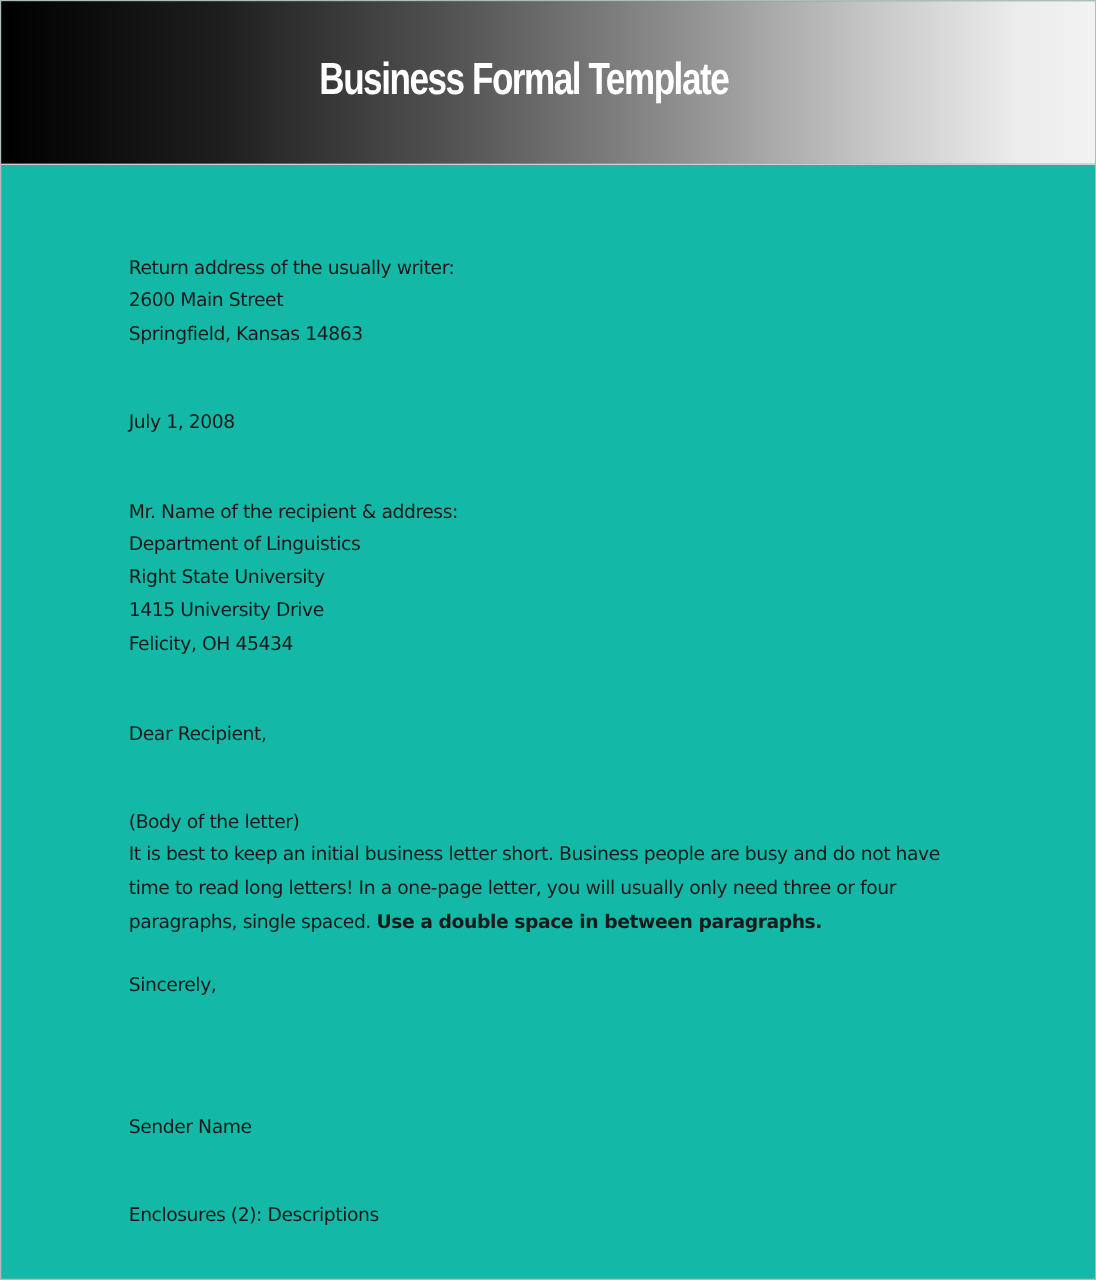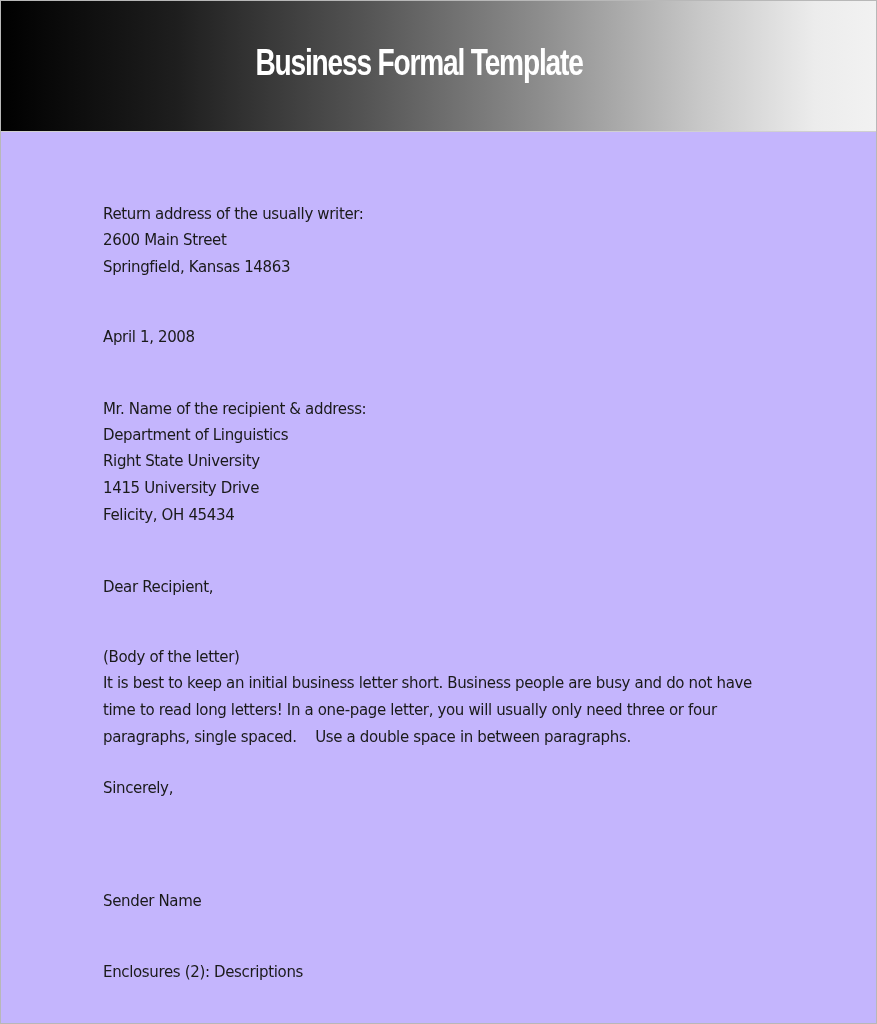--- a/index.html
+++ b/index.html
@@ -13,21 +13,21 @@
       position: relative;
       overflow: hidden;
       font-family: "DejaVu Sans", sans-serif;
     }
     .page {
       position: absolute;
       left: 0; top: 0;
       width: 875px;
       height: 1022px;
       border: 1px solid #b8b8b8;
-      background: #c4b5fd;
+      background: #14b8a6;
     }
     .header-band {
       position: absolute;
       left: 0; top: 0;
       width: 875px;
       height: 130px;
       background: linear-gradient(to right, #000000 0%, #1e1e1e 20%, #555555 42%, #8e8e8e 62%, #c8c8c8 80%, #ececec 93%, #f2f2f2 100%);
       border-bottom: 1px solid #d0d0d0;
     }
     .header-title {
@@ -55,38 +55,37 @@
       font-size: 15px;
       letter-spacing: -0.35px;
     }
     .line {
       position: absolute;
       left: 0;
       white-space: nowrap;
       line-height: 26px;
     }
     .bold {
-      font-weight: normal;
-      margin-left: 14px;
+      font-weight: bold;
     }
   </style>
 </head>
 <body>
 
 <div class="page">
   <div class="header-band">
     <div class="header-title">Business Formal Template</div>
   </div>
 
   <div class="letter">
     <div class="line" style="top:0px">Return address of the usually writer:</div>
     <div class="line" style="top:26px">2600 Main Street</div>
     <div class="line" style="top:53px">Springfield, Kansas 14863</div>
 
-    <div class="line" style="top:123px">April 1, 2008</div>
+    <div class="line" style="top:123px">July 1, 2008</div>
 
     <div class="line" style="top:195px">Mr. Name of the recipient &amp; address:</div>
     <div class="line" style="top:221px">Department of Linguistics</div>
     <div class="line" style="top:247px">Right State University</div>
     <div class="line" style="top:274px">1415 University Drive</div>
     <div class="line" style="top:301px">Felicity, OH 45434</div>
 
     <div class="line" style="top:373px">Dear Recipient,</div>
 
     <div class="line" style="top:443px">(Body of the letter)</div>

